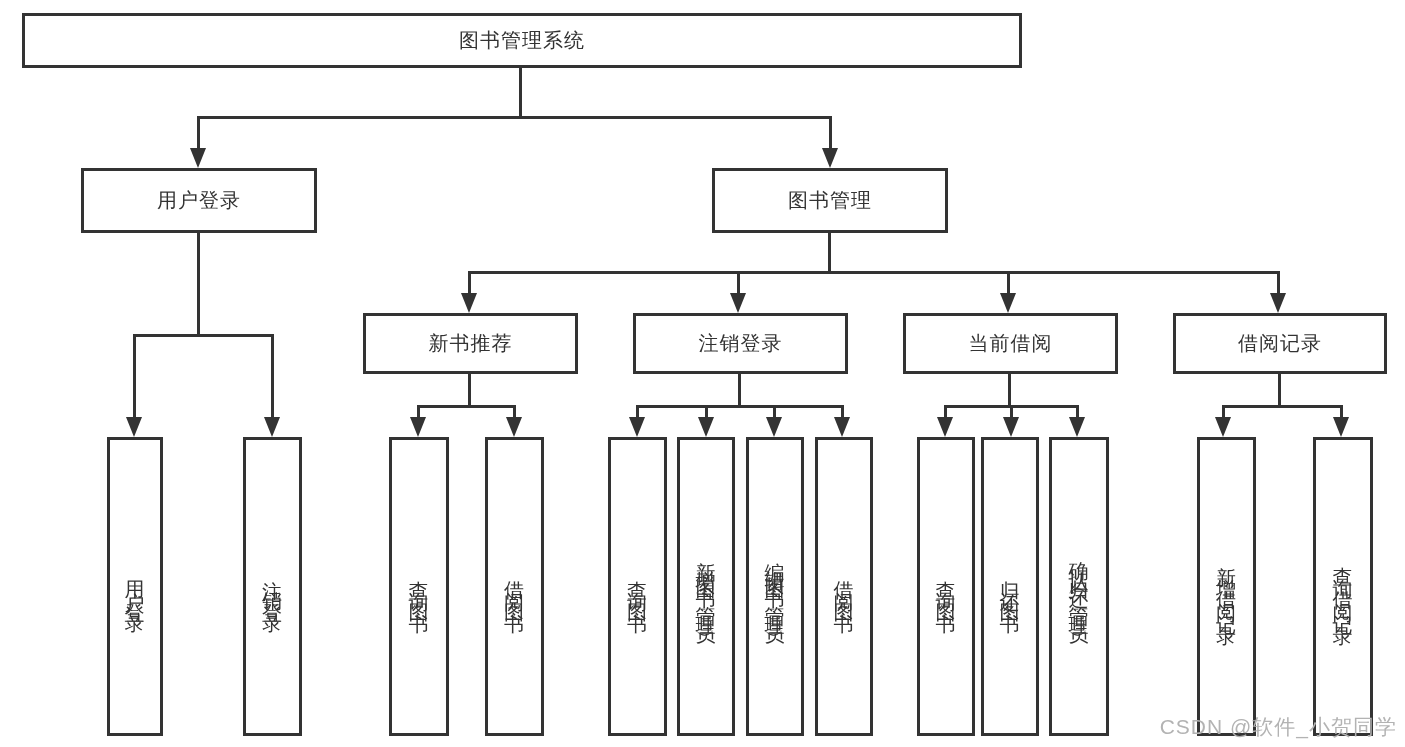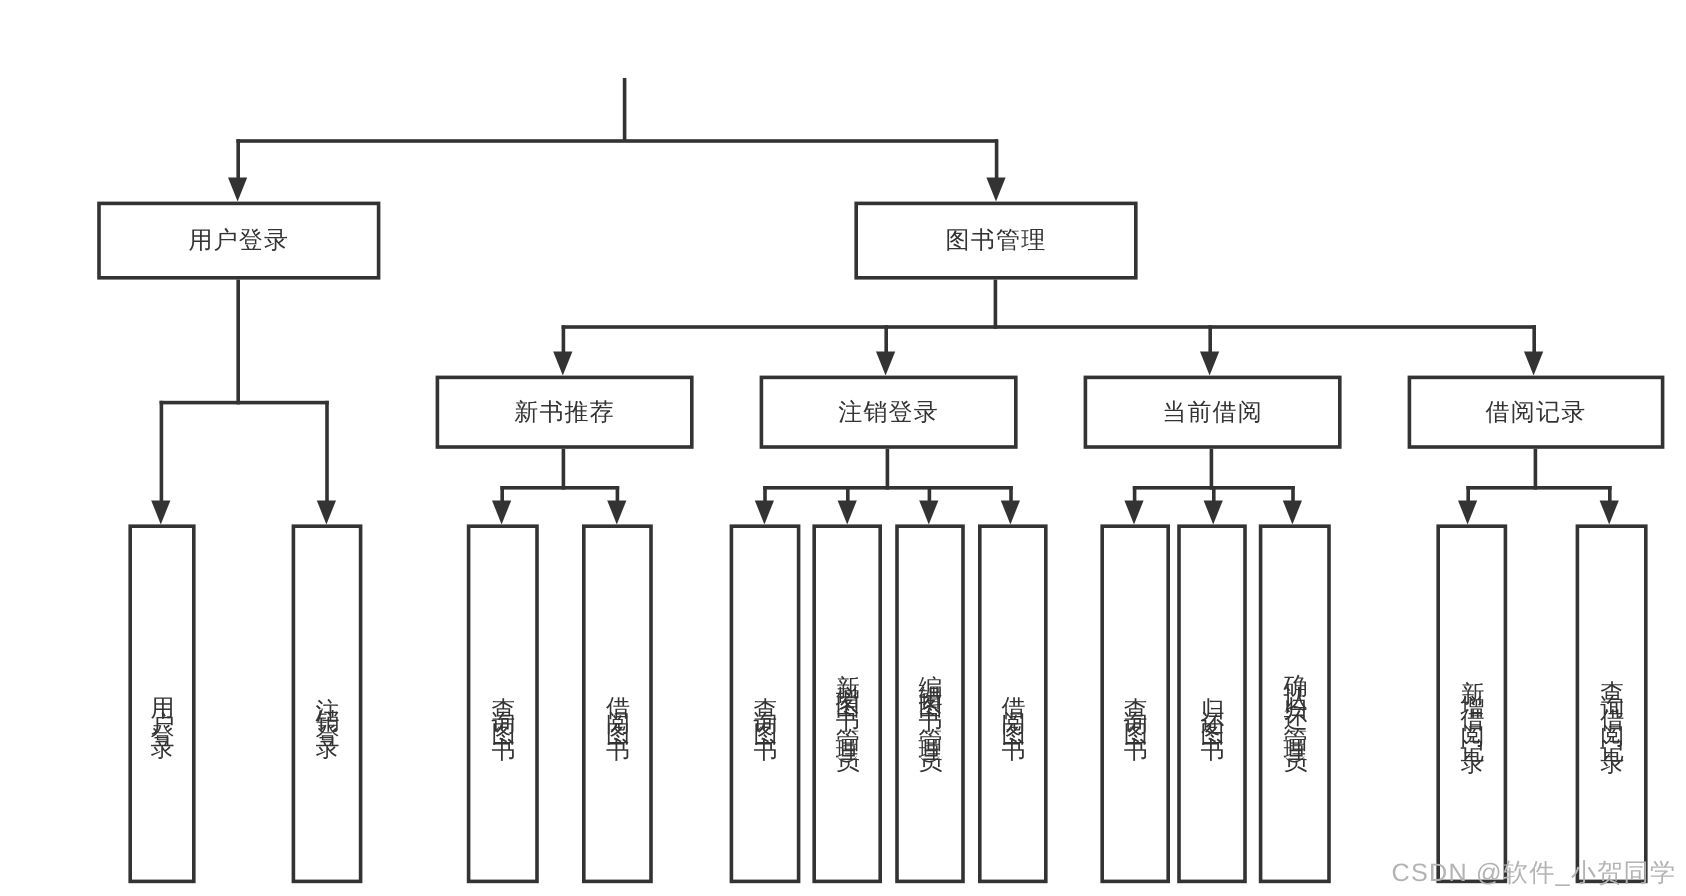--- a/index.html
+++ b/index.html
@@ -84,20 +84,23 @@
   <div class="ah" style="left:629px;top:417px;"></div>
   <div class="ah" style="left:698px;top:417px;"></div>
   <div class="ah" style="left:766px;top:417px;"></div>
   <div class="ah" style="left:834px;top:417px;"></div>
   <div class="ah" style="left:937px;top:417px;"></div>
   <div class="ah" style="left:1003px;top:417px;"></div>
   <div class="ah" style="left:1069px;top:417px;"></div>
   <div class="ah" style="left:1215px;top:417px;"></div>
   <div class="ah" style="left:1333px;top:417px;"></div>
 
+  <div class="node" style="left:22px;top:13px;width:1000px;height:55px;">
+    <span class="hlabel">图书管理系统</span>
+  </div>
 
   <div class="node" style="left:81px;top:168px;width:236px;height:65px;">
     <span class="hlabel">用户登录</span>
   </div>
   <div class="node" style="left:363px;top:313px;width:215px;height:61px;">
     <span class="hlabel">新书推荐</span>
   </div>
 
   <div class="node" style="left:712px;top:168px;width:236px;height:65px;">
     <span class="hlabel">图书管理</span>

